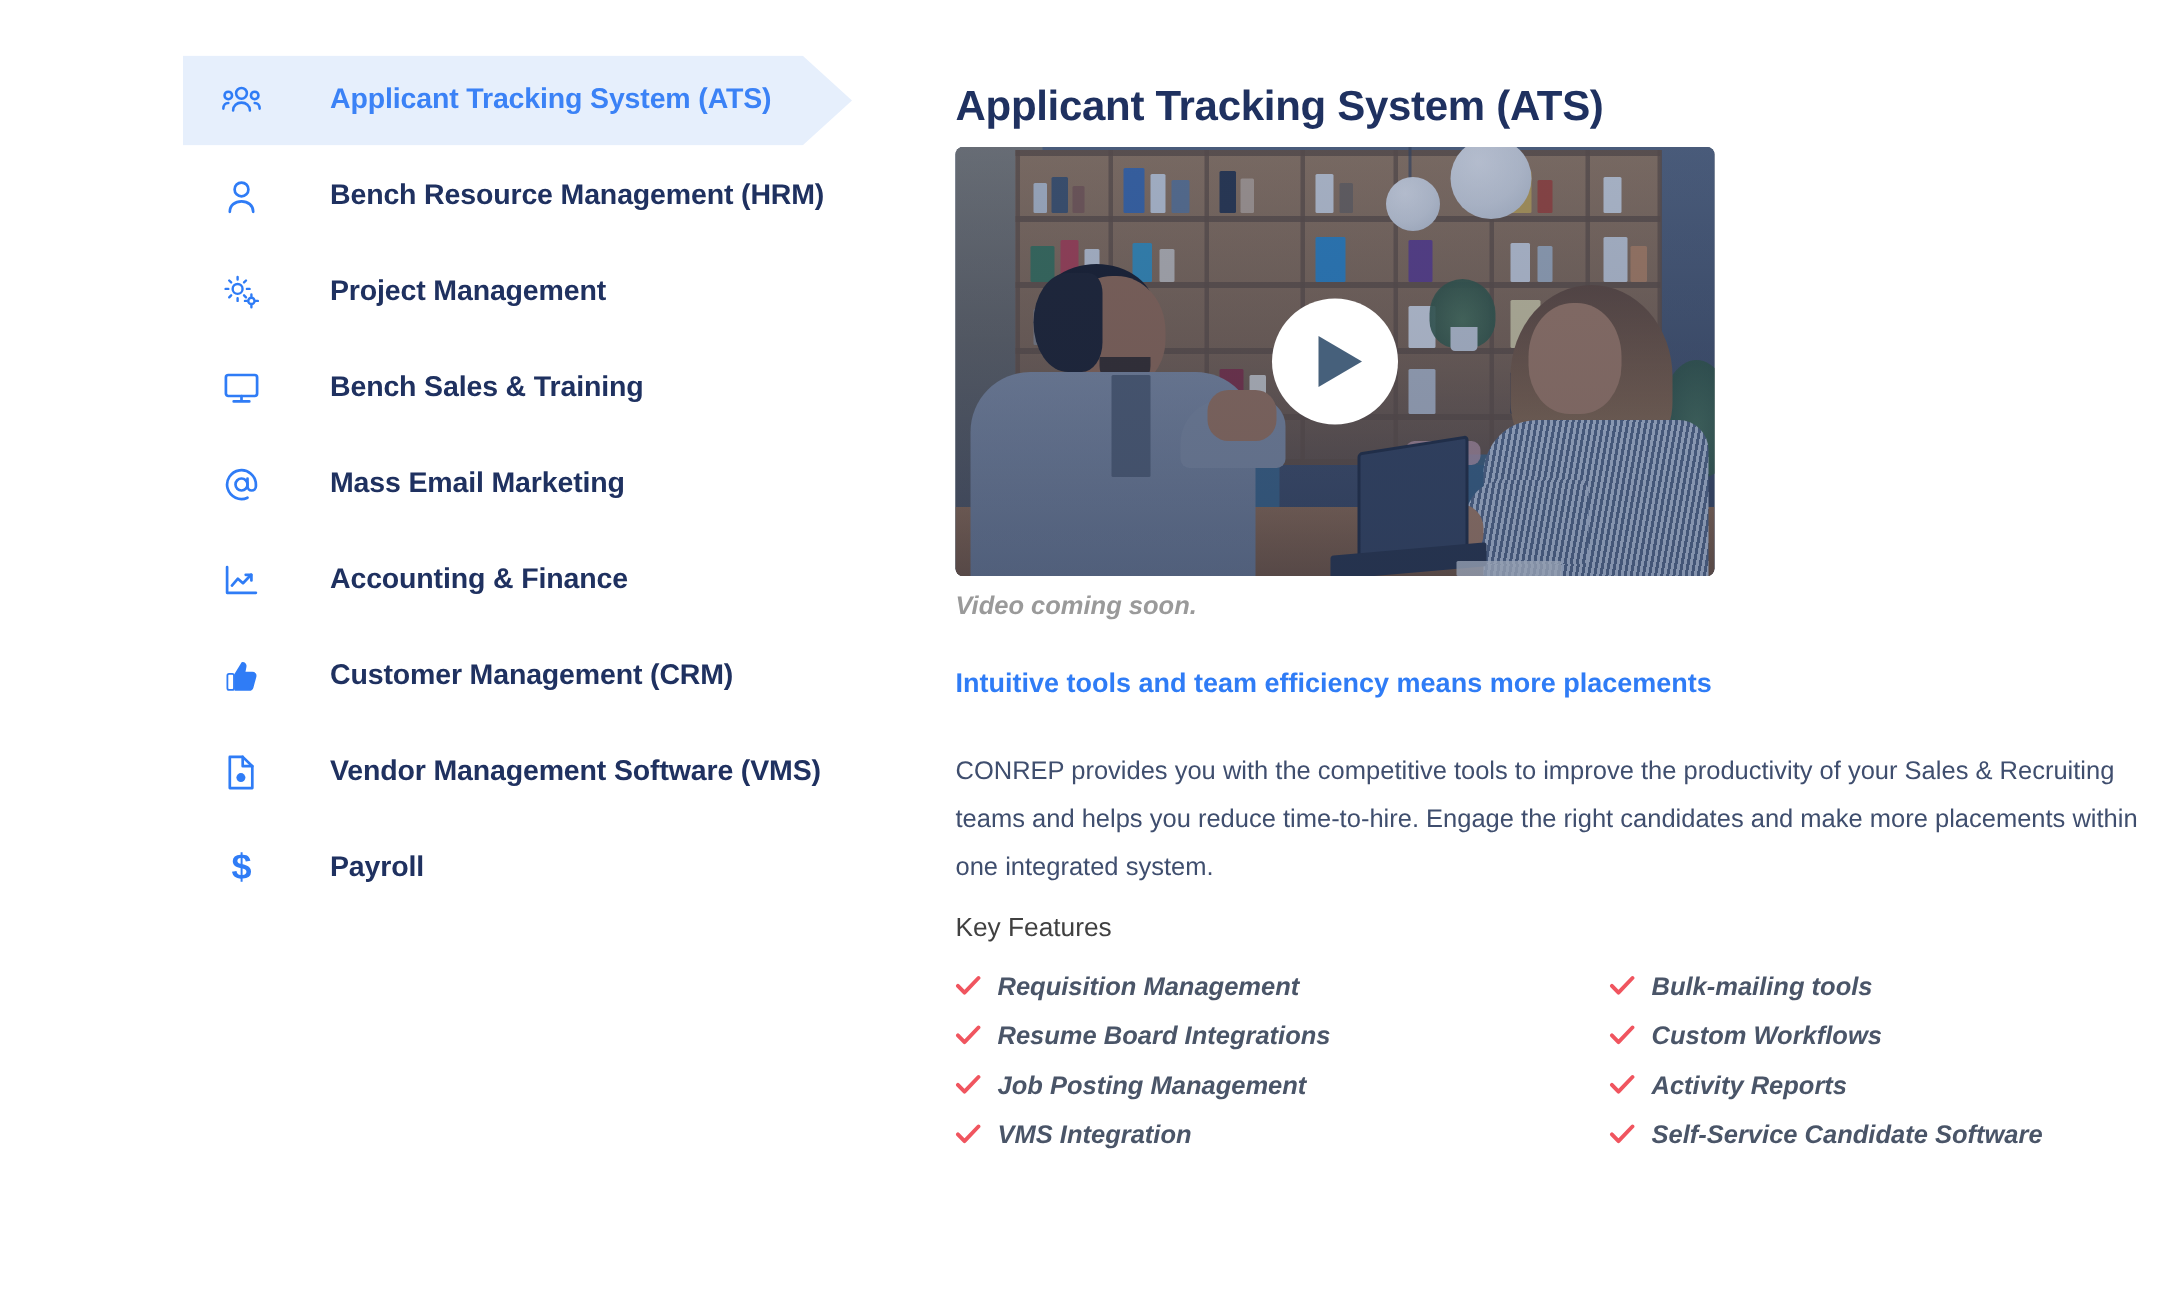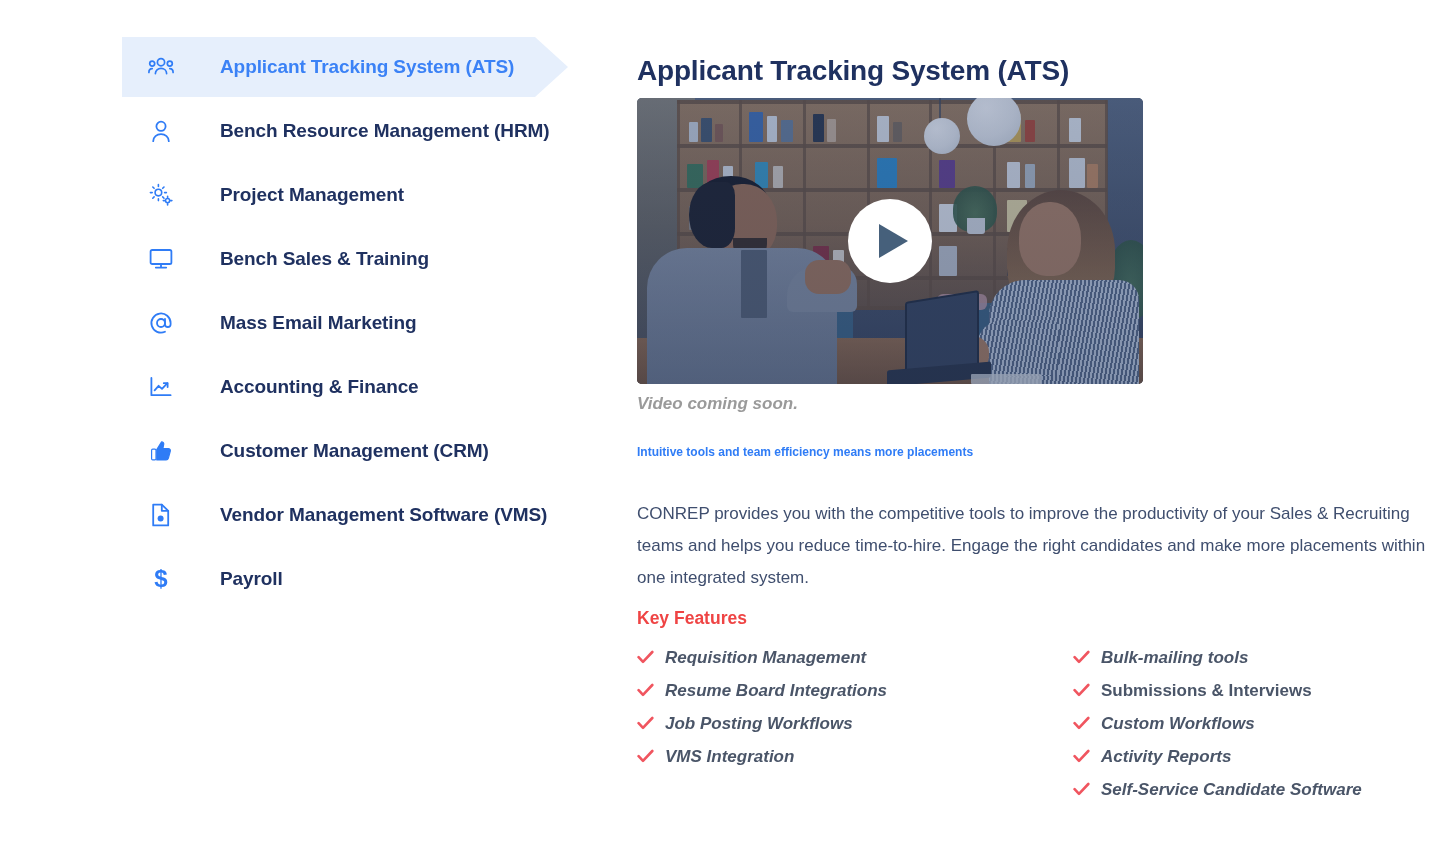--- a/index.html
+++ b/index.html
@@ -203,42 +203,42 @@
     left: 0; top: 394px;
     font-size: 17px;
     font-weight: 700;
     font-style: italic;
     color: #9a9a9a;
   }
 
   .subhead {
     position: absolute;
     left: 0; top: 445px;
-    font-size: 12px;
+    font-size: 18px;
     font-weight: 700;
     color: #2f7cf6;
     white-space: nowrap;
   }
 
   .paragraph {
     position: absolute;
     left: 0; top: 481px;
     width: 800px;
     font-size: 17px;
     line-height: 32px;
     color: #3f4e6e;
     font-weight: 400;
   }
 
   .features-title {
     position: absolute;
     left: 0; top: 608px;
     font-size: 17.5px;
-    font-weight: 700;
-    color: #ef4444;
+    font-weight: 400;
+    color: #404040;
   }
 
   .features {
     position: absolute;
     left: 0; top: 648px;
     width: 808px;
     display: flex;
   }
   .feat-col { width: 436px; }
   .feat-col.right { width: 372px; }
@@ -522,48 +522,40 @@
               </svg>
           </span>
           <span>Resume Board Integrations</span>
         </div>
         <div class="feat-item">
           <span class="check">
             <svg width="17" height="14" viewBox="0 0 17 14" fill="none" stroke="#f0555f" stroke-width="2.6" stroke-linecap="round" stroke-linejoin="round">
                 <path d="M1.6 7.2l4.4 4.6L15.3 2"></path>
               </svg>
           </span>
-          <span>Job Posting Workflows</span>
+          <span>Job Posting Management</span>
         </div>
         <div class="feat-item">
           <span class="check">
             <svg width="17" height="14" viewBox="0 0 17 14" fill="none" stroke="#f0555f" stroke-width="2.6" stroke-linecap="round" stroke-linejoin="round">
                 <path d="M1.6 7.2l4.4 4.6L15.3 2"></path>
               </svg>
           </span>
           <span>VMS Integration</span>
         </div>
       </div>
 
       <div class="feat-col right">
         <div class="feat-item">
           <span class="check">
             <svg width="17" height="14" viewBox="0 0 17 14" fill="none" stroke="#f0555f" stroke-width="2.6" stroke-linecap="round" stroke-linejoin="round">
                 <path d="M1.6 7.2l4.4 4.6L15.3 2"></path>
               </svg>
           </span>
           <span>Bulk-mailing tools</span>
-        </div>
-        <div class="feat-item upright">
-          <span class="check">
-            <svg width="17" height="14" viewBox="0 0 17 14" fill="none" stroke="#f0555f" stroke-width="2.6" stroke-linecap="round" stroke-linejoin="round">
-                <path d="M1.6 7.2l4.4 4.6L15.3 2"></path>
-              </svg>
-          </span>
-          <span>Submissions &amp; Interviews</span>
         </div>
         <div class="feat-item">
           <span class="check">
             <svg width="17" height="14" viewBox="0 0 17 14" fill="none" stroke="#f0555f" stroke-width="2.6" stroke-linecap="round" stroke-linejoin="round">
                 <path d="M1.6 7.2l4.4 4.6L15.3 2"></path>
               </svg>
           </span>
           <span>Custom Workflows</span>
         </div>
         <div class="feat-item">

